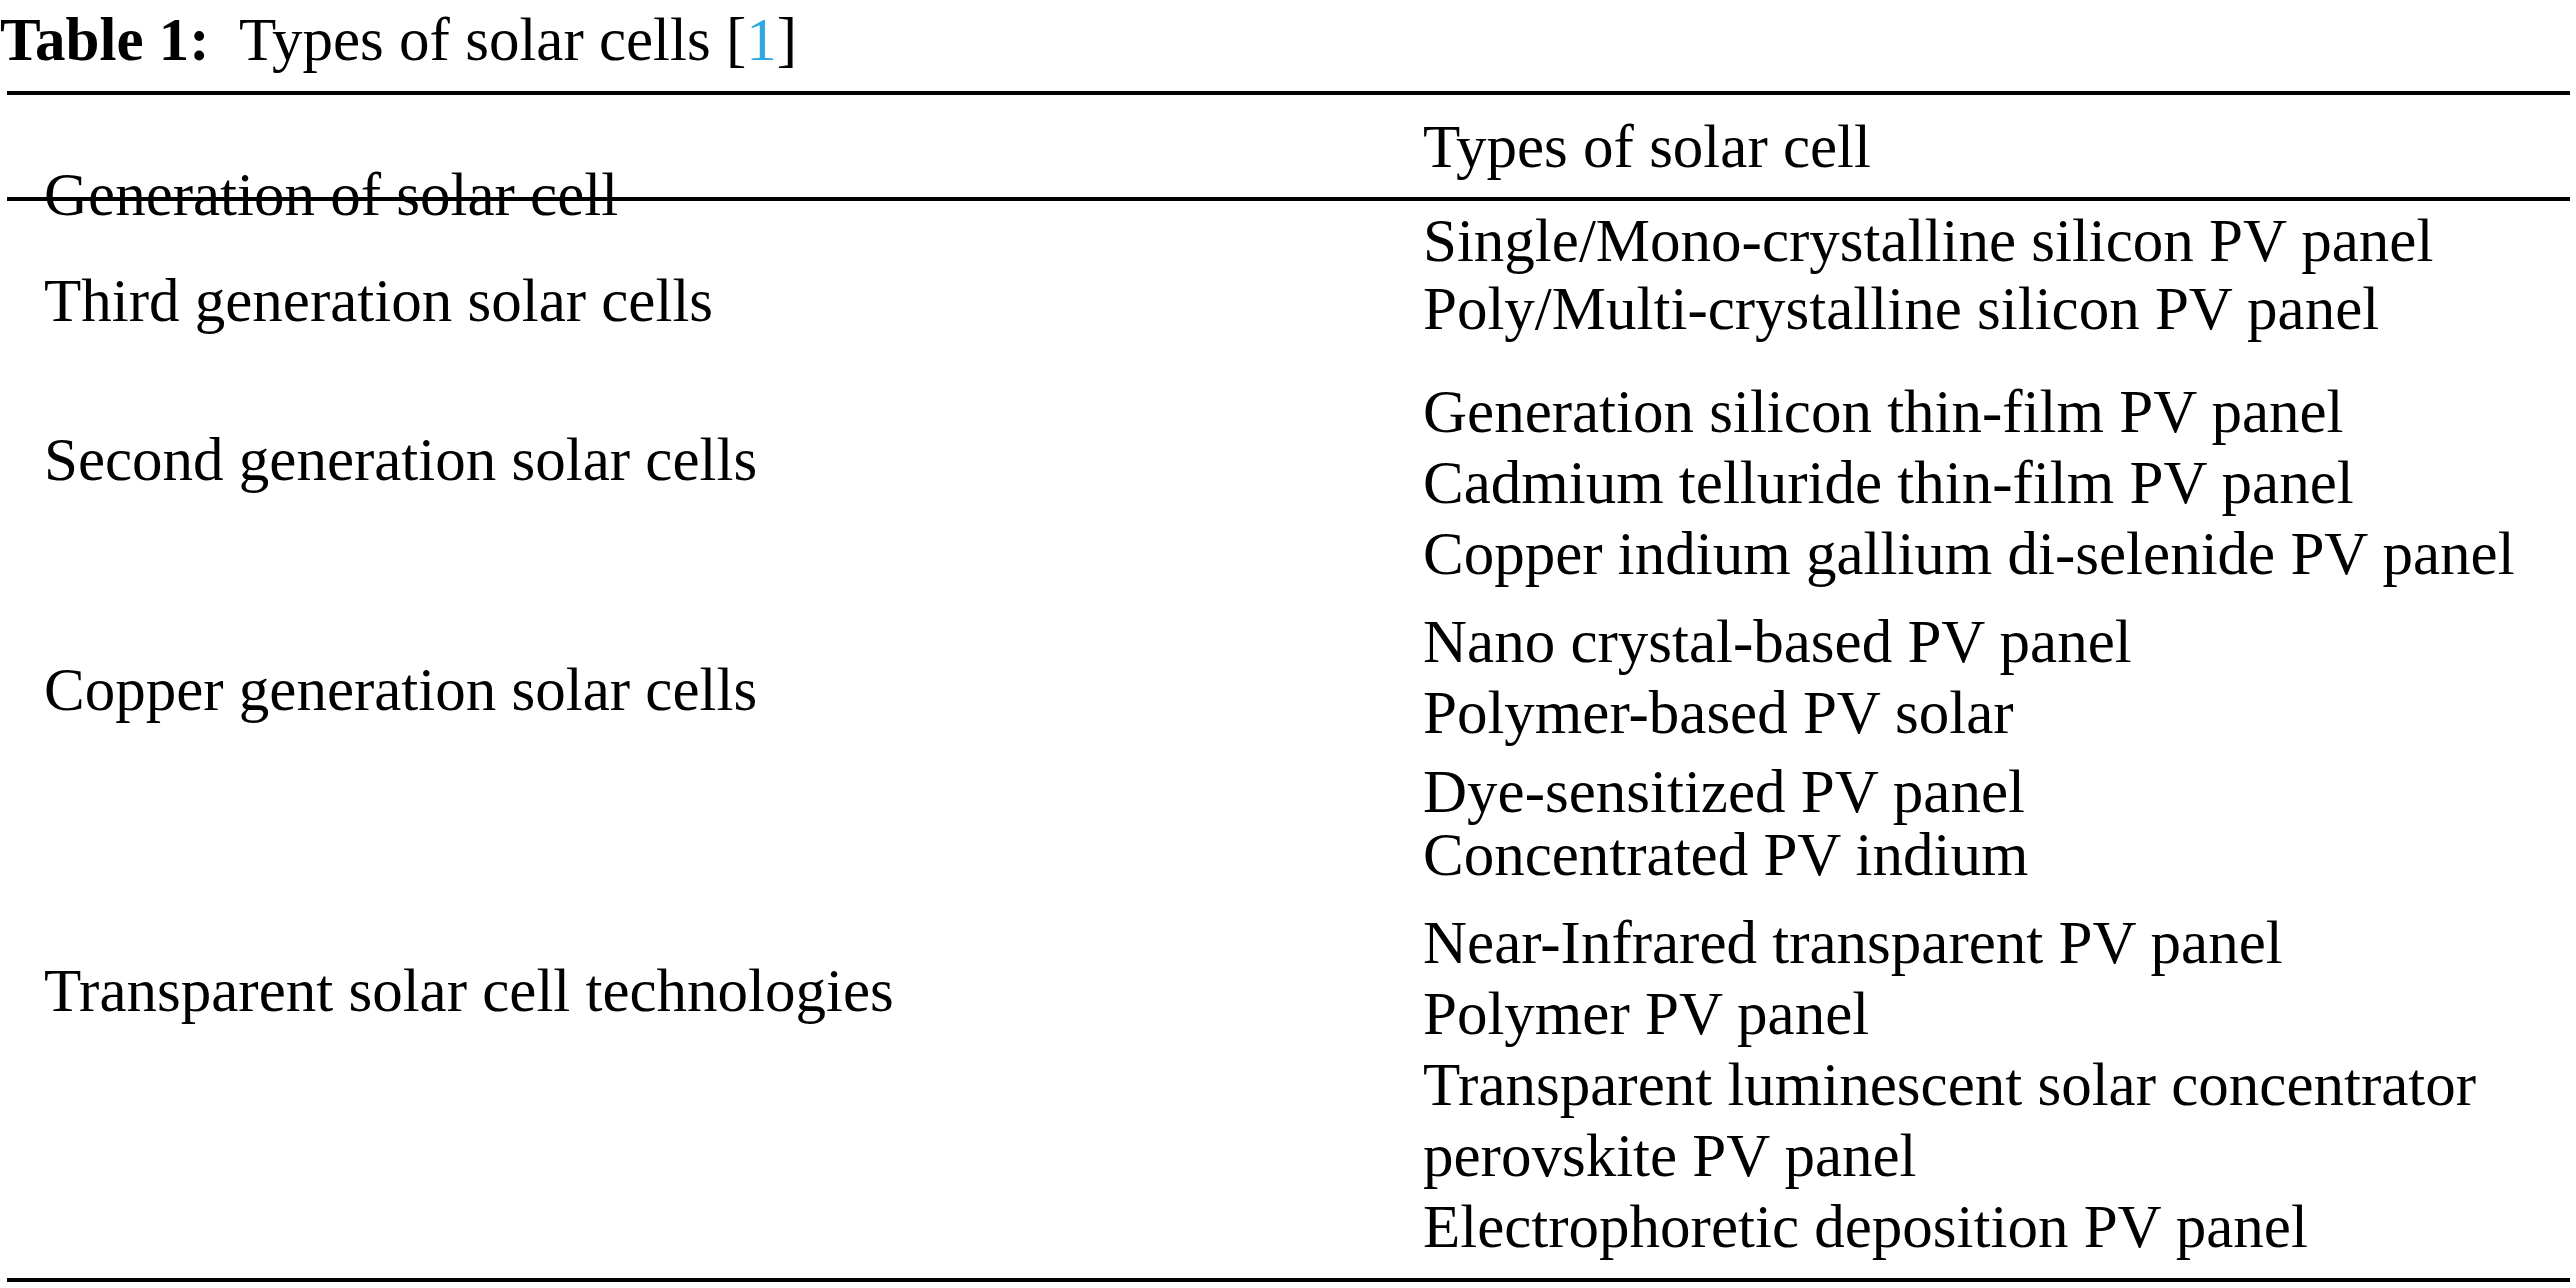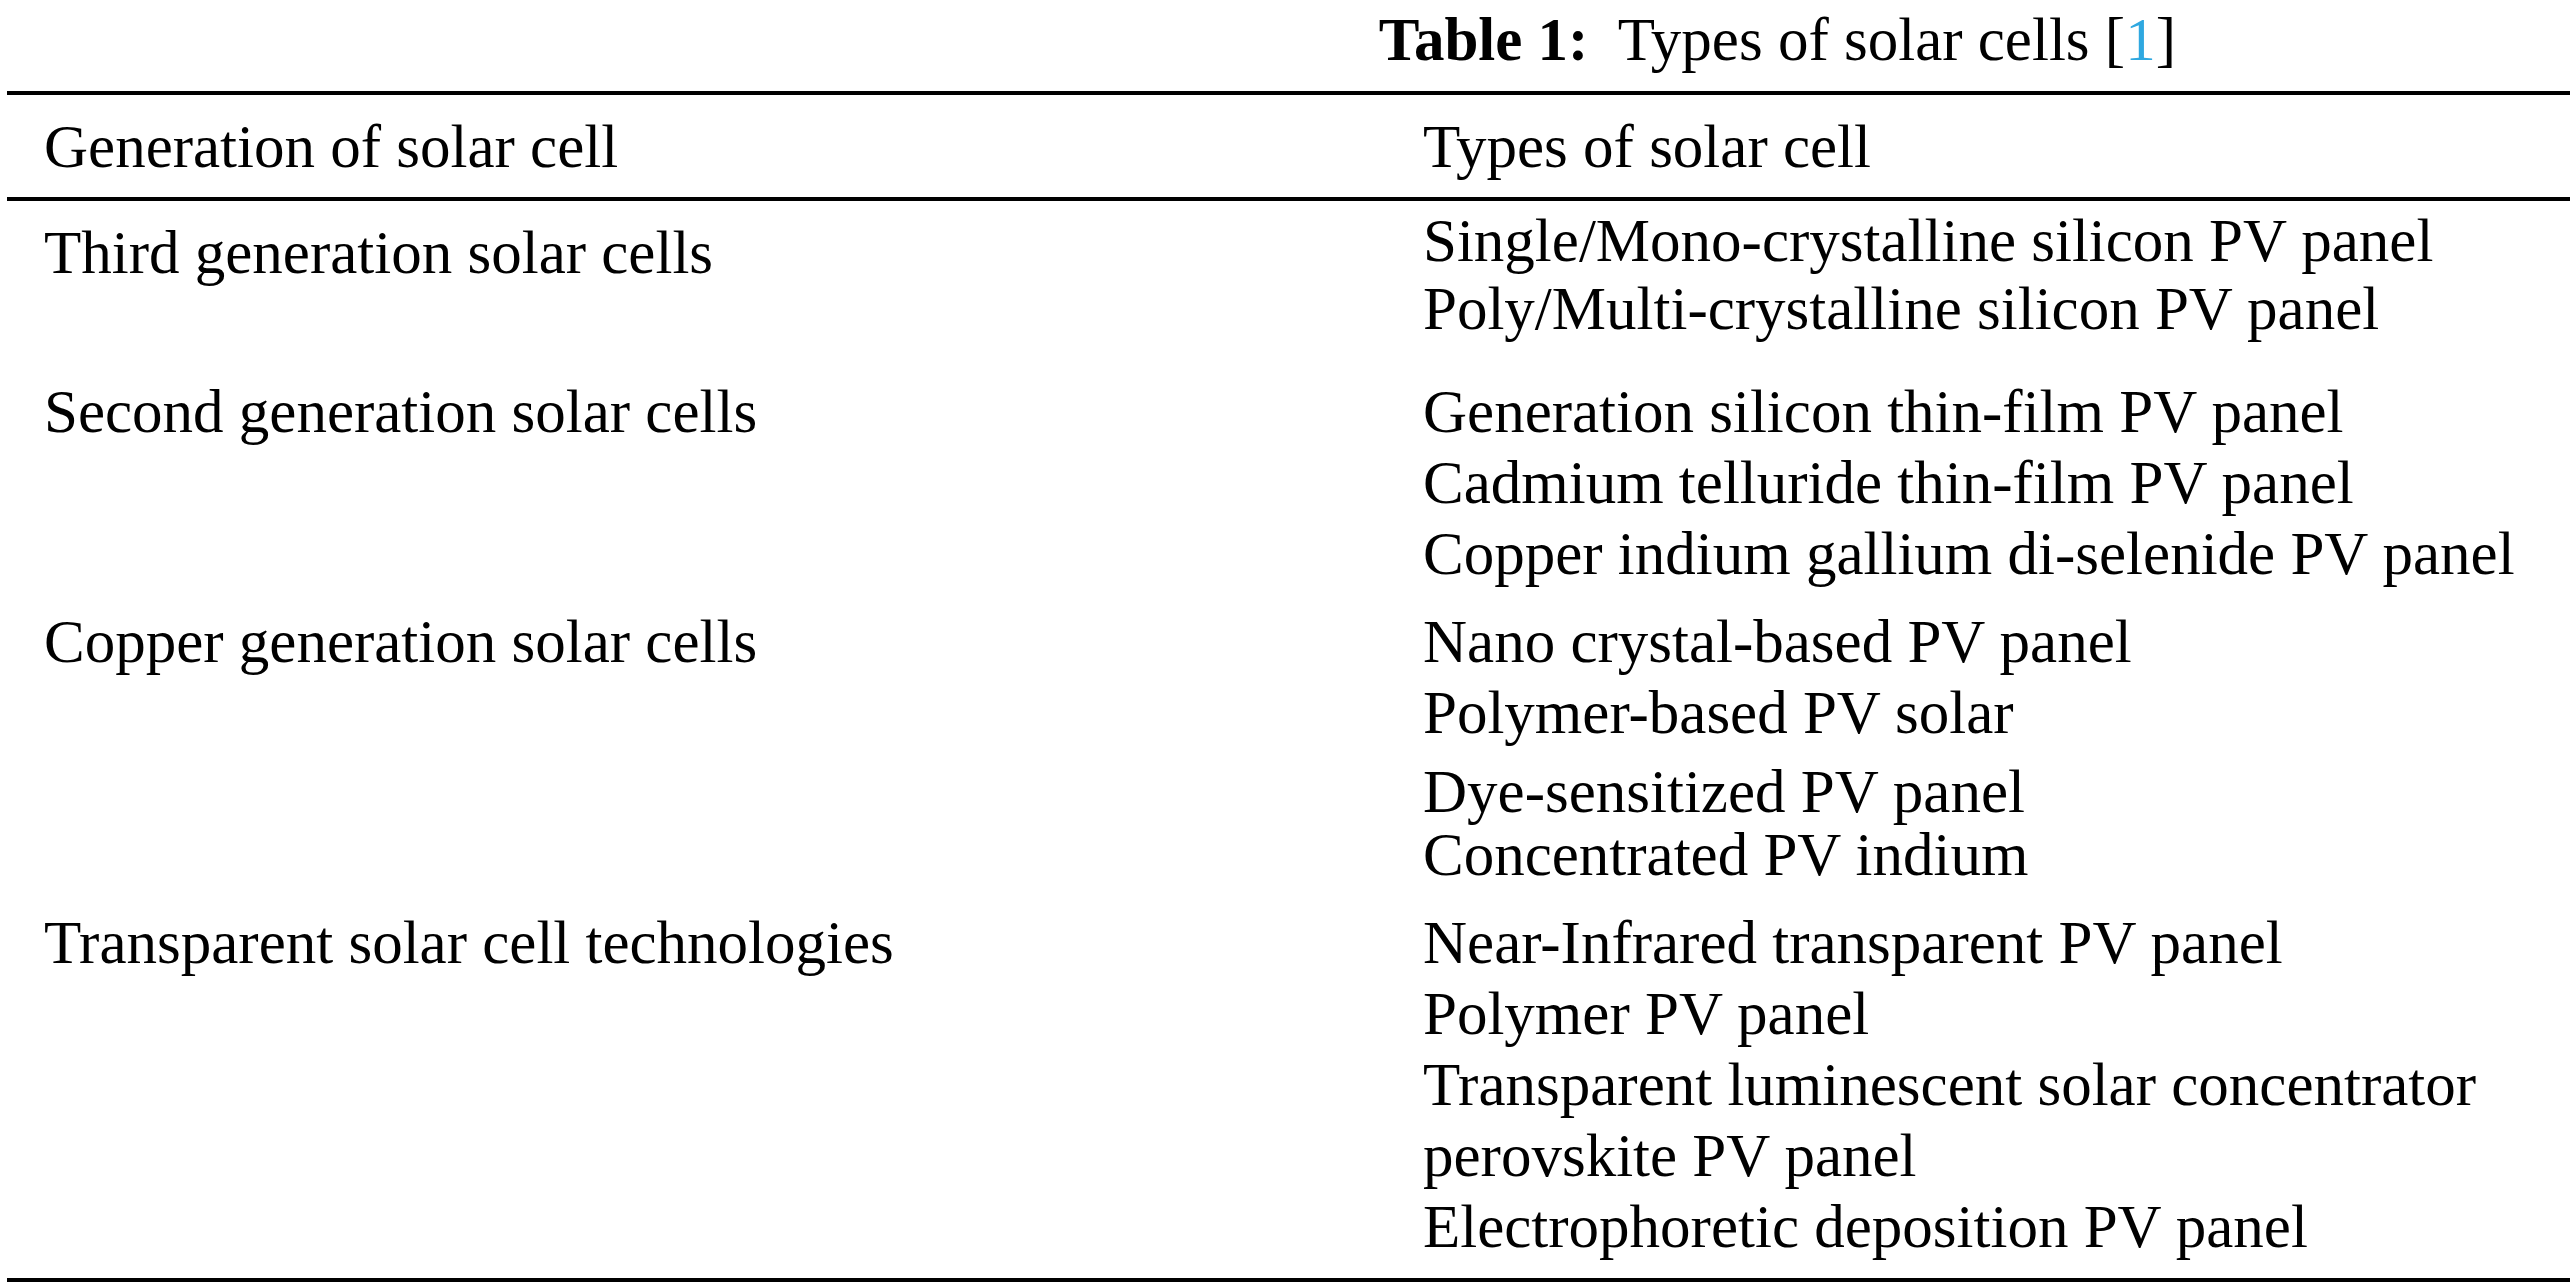--- a/index.html
+++ b/index.html
@@ -14,21 +14,21 @@
       overflow: hidden;
       font-family: "Liberation Serif", "DejaVu Serif", serif;
       color: #000000;
     }
     .caption {
       position: absolute;
       left: 0;
       width: 2176px;
       top: 0;
       height: 66px;
-      text-align: right;
+      text-align: left;
       font-size: 61px;
       line-height: 1;
       white-space: nowrap;
     }
     .caption .cap-inner {
       position: absolute;
       left: 0; right: 0;
       top: 8.6px;
     }
     .caption .label { font-weight: bold; }
@@ -43,21 +43,21 @@
     .rule.mid { top: 197px; height: 4px; }
     .rule.bottom { top: 1278px; height: 4px; }
 
     .line {
       position: absolute;
       font-size: 61px;
       line-height: 61px;
       white-space: nowrap;
       
     }
-    .col-left { left: 44px; }
+    .col-left { left: 44px; margin-top: 48px; }
     .col-right { left: 1423px; }
   </style>
 </head>
 <body>
 
 <div class="caption">
   <div class="cap-inner">
     <span class="label">Table 1:</span>&nbsp;
     <span>Types of solar cells</span>
     <span>[</span><a class="ref-link">1</a><span>]</span>

